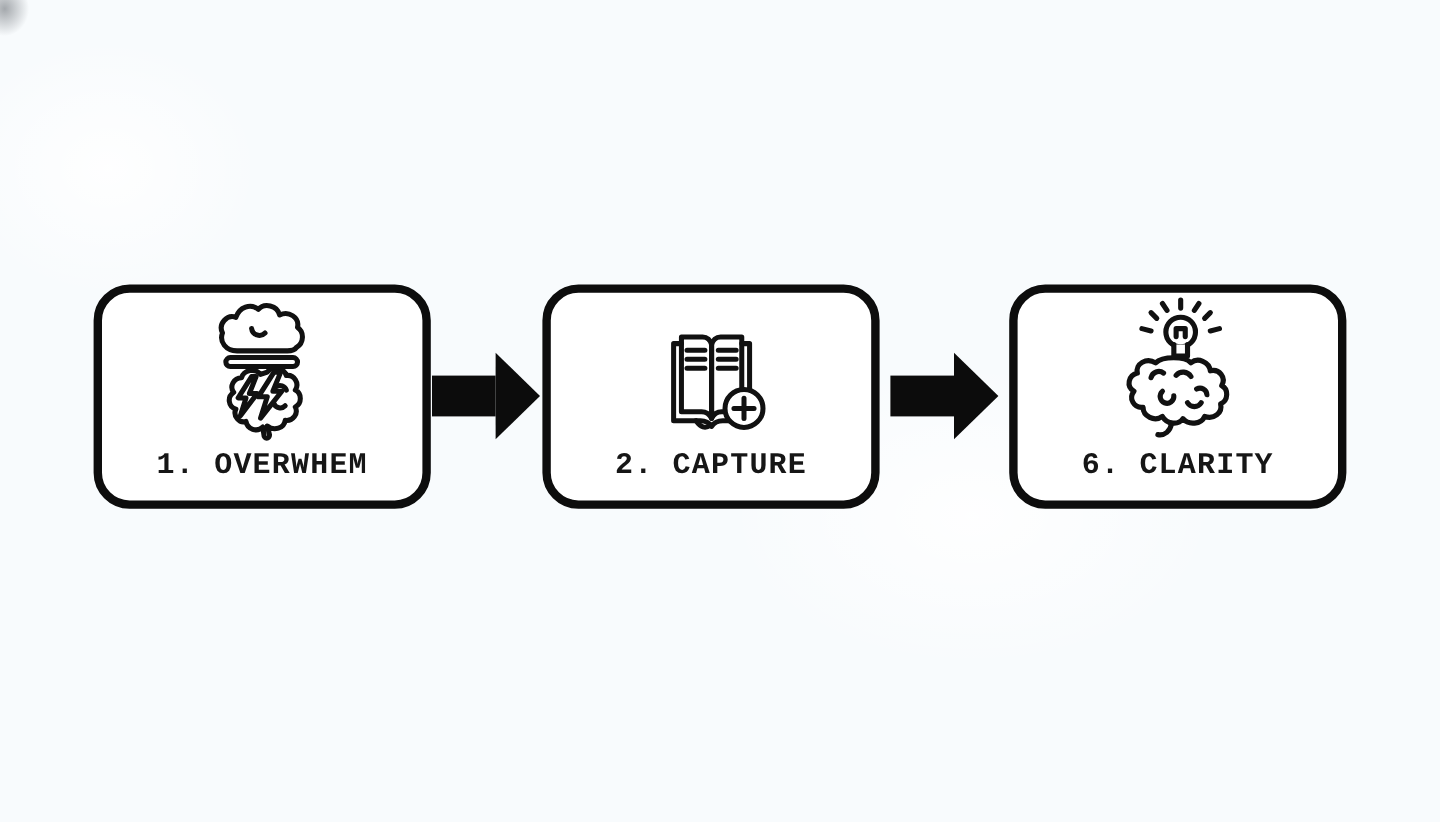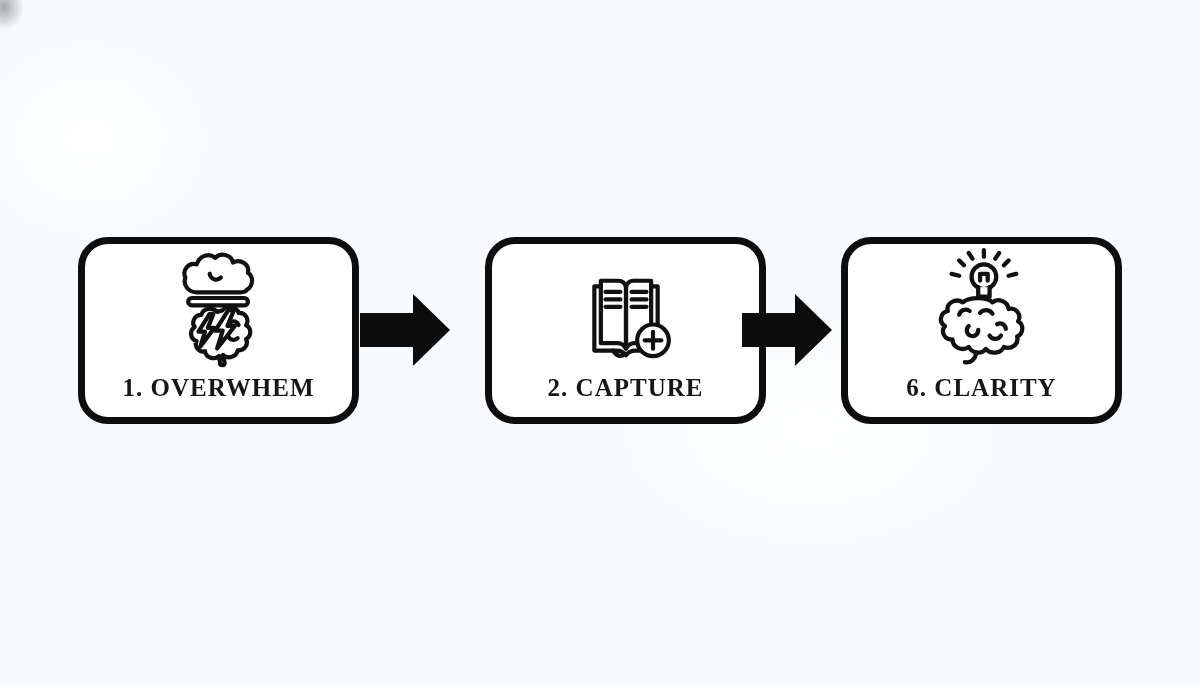--- a/index.html
+++ b/index.html
@@ -1,21 +1,21 @@
 <!DOCTYPE html>
 <html><head>
 <meta charset="utf-8">
 <style>
   html,body{margin:0;padding:0;}
   .canvas{
     position:relative;
     width:1200px;height:685px;
     background:#f8fbfd;
     overflow:hidden;
-    font-family:Liberation Serif, serif;
+    font-family:Liberation Mono, monospace;
   }
   .bg-patch{
     position:absolute;
     background:radial-gradient(ellipse at center, rgba(255,255,255,0.9), rgba(255,255,255,0) 70%);
     pointer-events:none;
   }
   .patch-1{left:-40px;top:30px;width:260px;height:220px;}
   .patch-2{left:600px;top:300px;width:420px;height:260px;}
   .corner-smudge{
     position:absolute;left:-8px;top:-6px;width:34px;height:38px;
@@ -24,21 +24,21 @@
   .step-box{
     position:absolute;
     top:237px;
     width:281px;height:187px;
     box-sizing:border-box;
     background:#ffffff;
     border:7px solid #0d0d0d;
     border-radius:30px;
   }
   .step-1{left:78px;}
-  .step-2{left:485px;}
+  .step-2{left:452px;}
   .step-3{left:841px;}
   .icon-wrap{
     position:absolute;left:50%;transform:translateX(-50%);
   }
   .iw-1{top:6px;}
   .iw-2{top:20px;}
   .iw-3{top:2px;}
   .step-label{
     position:absolute;bottom:15px;left:0;width:100%;
     text-align:center;

